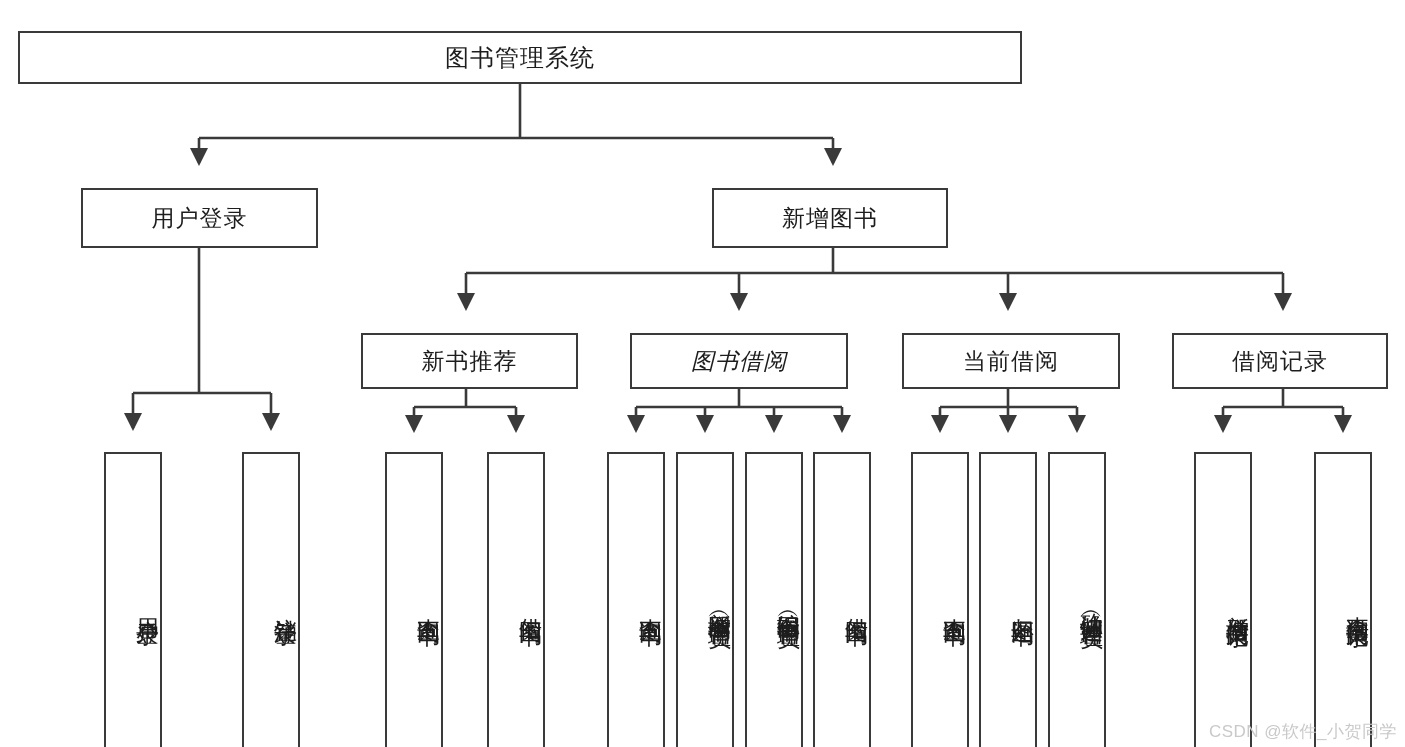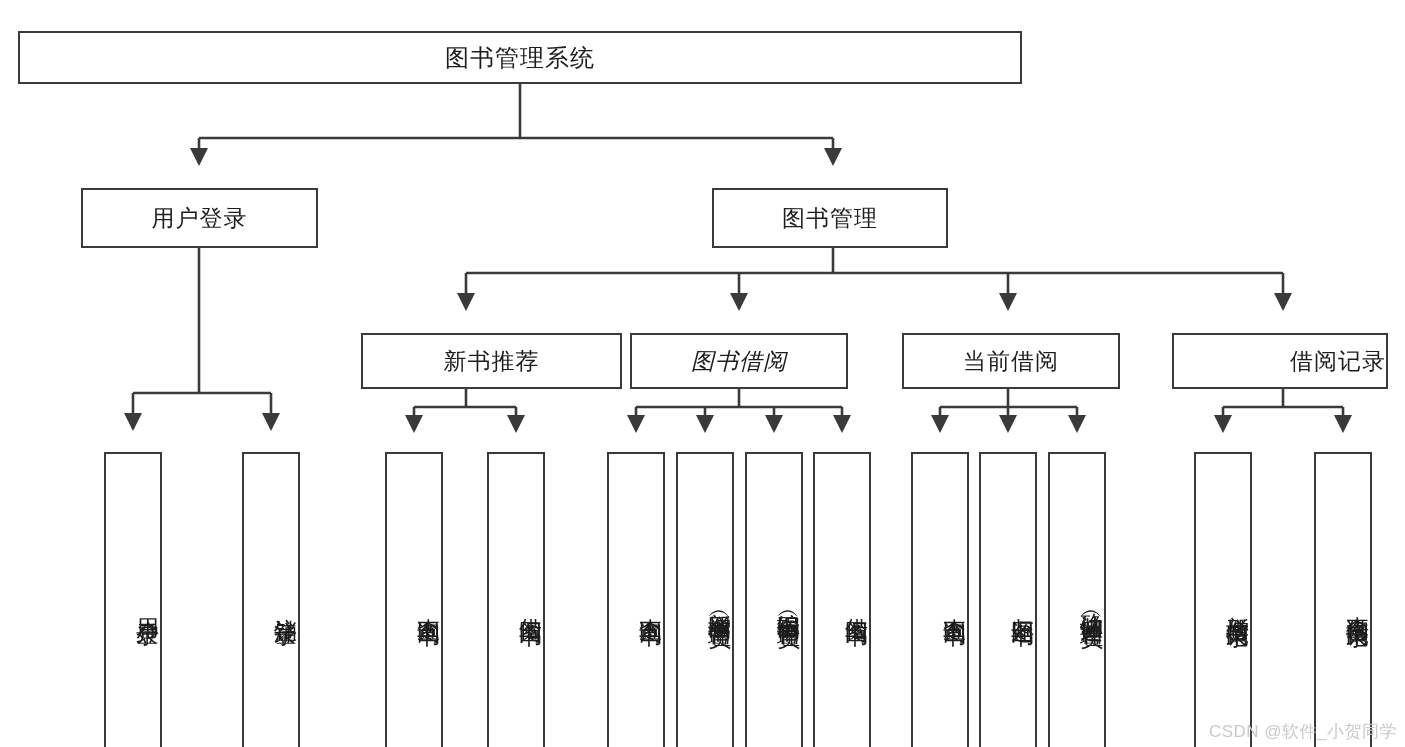--- a/index.html
+++ b/index.html
@@ -109,33 +109,33 @@
   </svg>
 
   <div class="node horiz root" style="left:18px;top:15px;width:1004px;height:53px;">
     <span>图书管理系统</span>
   </div>
 
   <div class="node horiz" style="left:81px;top:172px;width:237px;height:60px;">
     <span>用户登录</span>
   </div>
   <div class="node horiz" style="left:712px;top:172px;width:236px;height:60px;">
-    <span>图书管理</span>
+    <span>新增图书</span>
   </div>
 
-  <div class="node horiz" style="left:361px;top:317px;width:261px;height:56px;">
+  <div class="node horiz" style="left:361px;top:317px;width:217px;height:56px;">
     <span>新书推荐</span>
   </div>
   <div class="node horiz" style="left:630px;top:317px;width:218px;height:56px;font-style:italic;">
     <span>图书借阅</span>
   </div>
   <div class="node horiz" style="left:902px;top:317px;width:218px;height:56px;">
     <span>当前借阅</span>
   </div>
-  <div class="node horiz" style="left:1172px;top:317px;width:216px;height:56px;justify-content:flex-end;">
+  <div class="node horiz" style="left:1172px;top:317px;width:216px;height:56px;">
     <span>借阅记录</span>
   </div>
 
   <div class="node vert" style="left:104px;top:436px;width:58px;height:298px;">
     <span>用户登录</span>
   </div>
   <div class="node vert" style="left:242px;top:436px;width:58px;height:298px;">
     <span>注销登录</span>
   </div>
 

